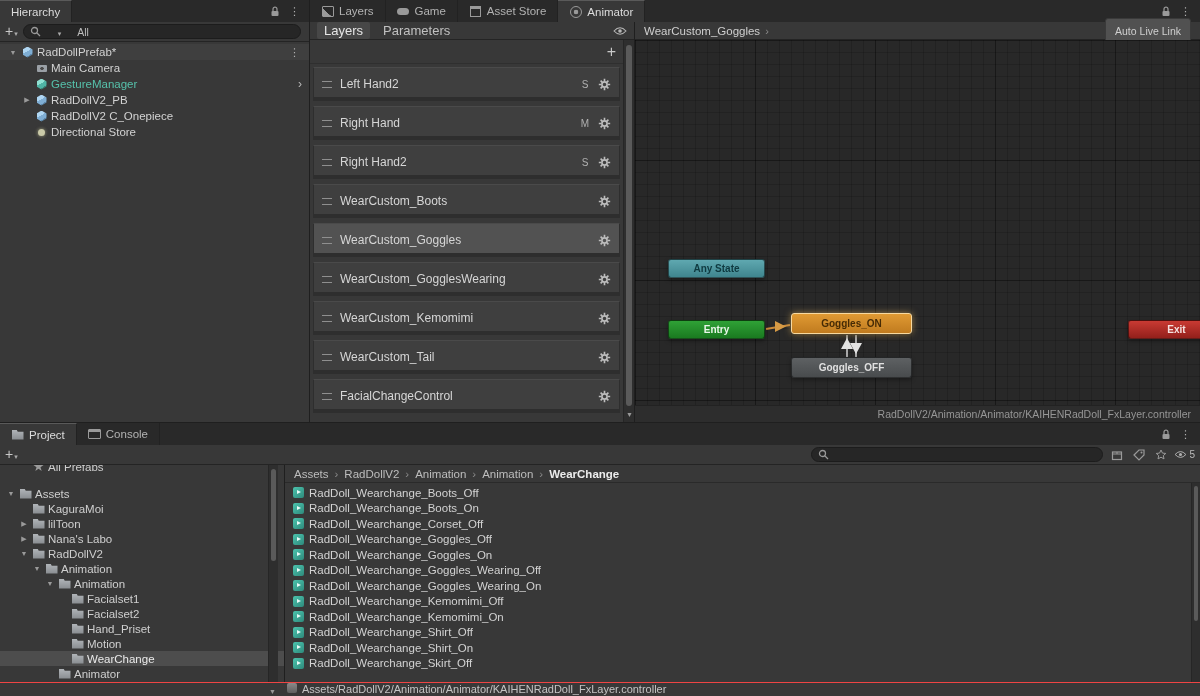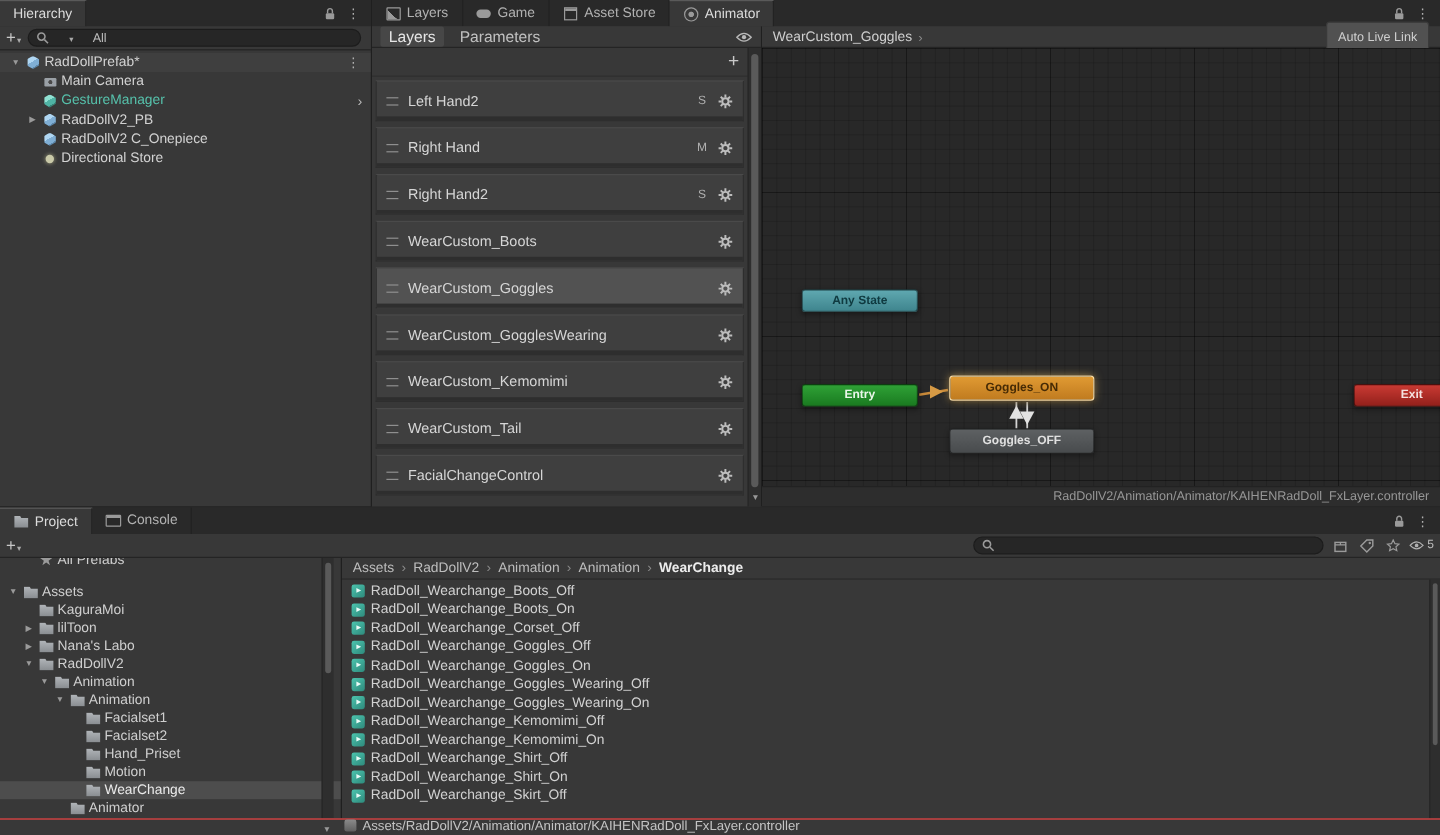--- a/index.html
+++ b/index.html
@@ -429,21 +429,21 @@
               </g>
               <g>
                 <line x1="212" y1="295" x2="212" y2="317" stroke="#D5D5D5" stroke-width="1.5"></line>
                 <polygon points="206,309 212,298 218,309" fill="#E2E2E2"></polygon>
                 <line x1="221" y1="295" x2="221" y2="317" stroke="#D5D5D5" stroke-width="1.5"></line>
                 <polygon points="215,303 227,303 221,314" fill="#E2E2E2"></polygon>
               </g>
             </svg>
             <div>
 
-                <div class="gnode node-anystate" style="left: 33px; top: 201px; width: 97px;">
+                <div class="gnode node-anystate" style="left: 33px; top: 219px; width: 97px;">
                   <span>Any State</span>
                 </div>
 
                 <div class="gnode node-entry" style="left: 33px; top: 280px; width: 97px;">
                   <span>Entry</span>
                 </div>
 
                 <div class="gnode selected node-orange" style="left: 156px; top: 273px; width: 121px;">
                   <span>Goggles_ON</span>
                 </div>

